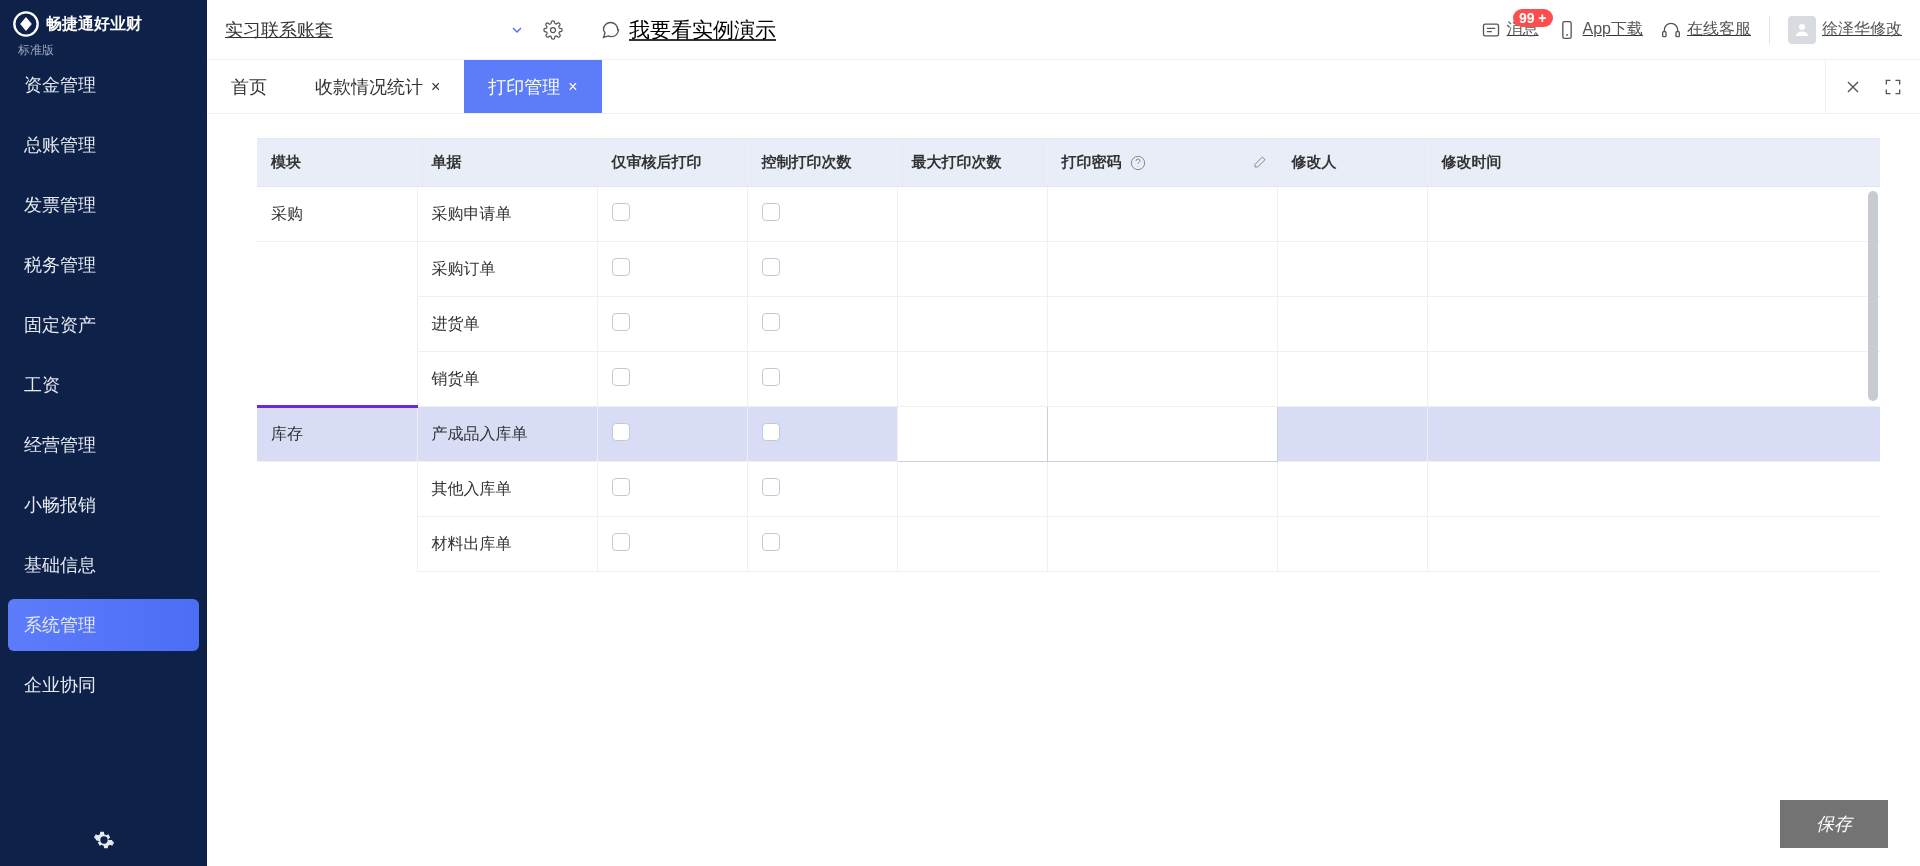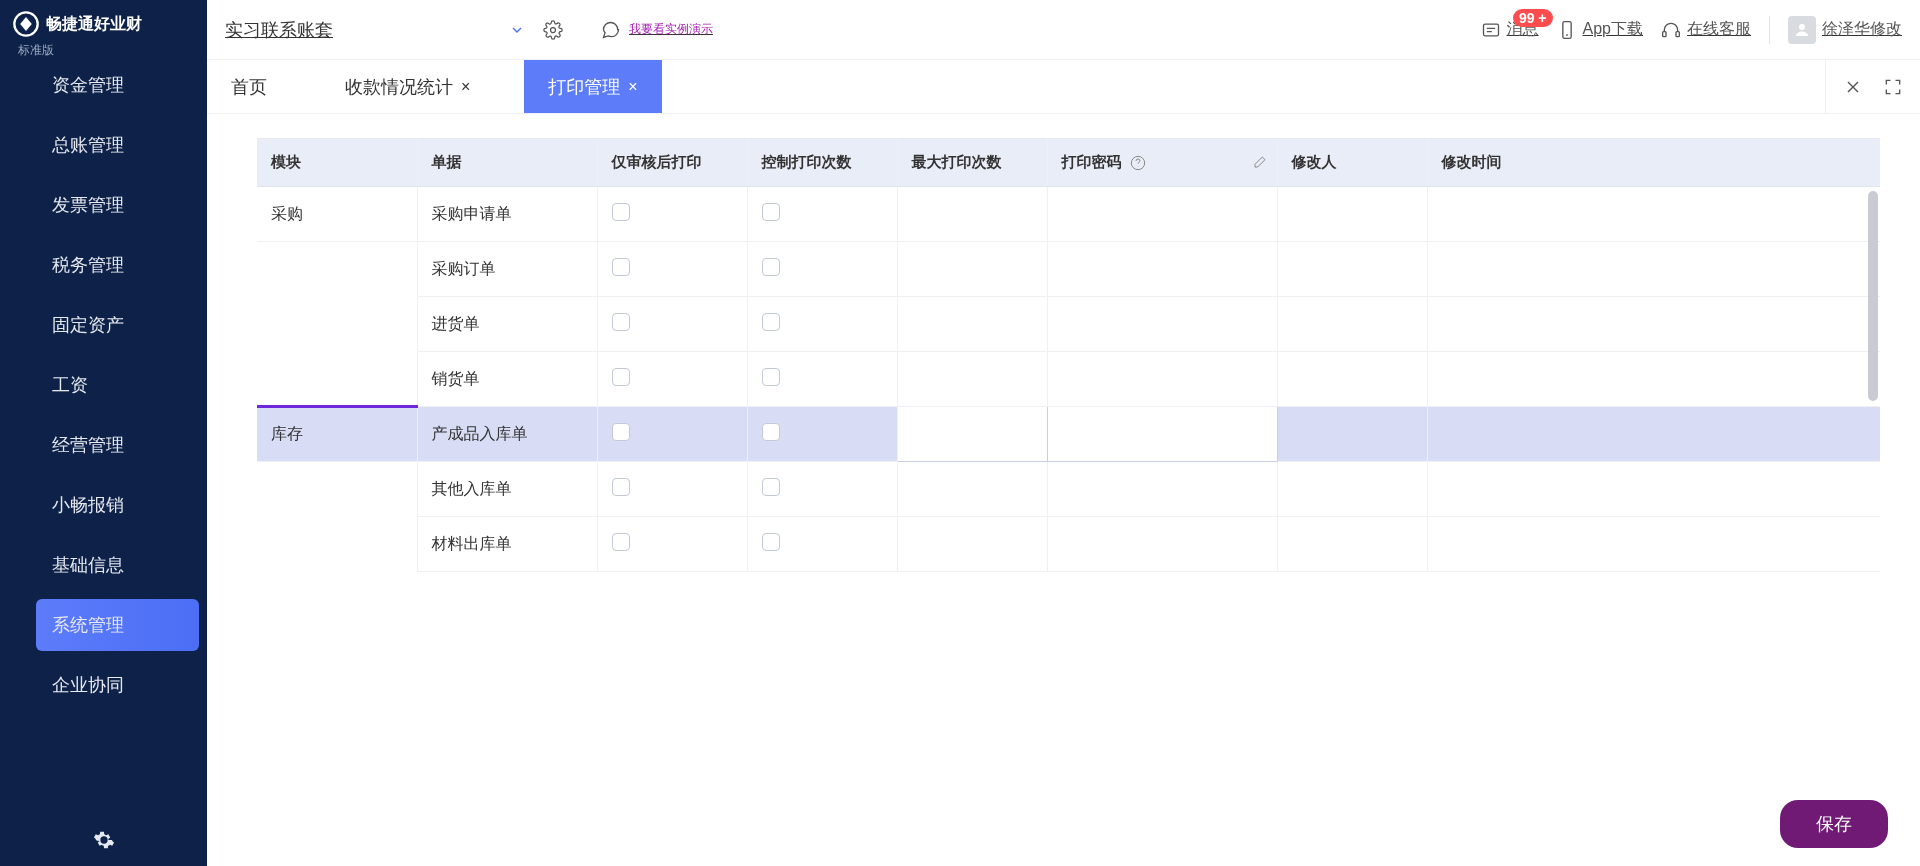--- a/index.html
+++ b/index.html
@@ -5,46 +5,46 @@
 * { margin: 0; padding: 0; box-sizing: border-box; }
 body { font-family: "Microsoft YaHei", Arial, sans-serif; font-size: 14px; color: #333; overflow: hidden; }
 .app { display: flex; height: 866px; width: 1920px; }
 
 
 .sidebar { width: 207px; background: #0d2149; color: #fff; display: flex; flex-direction: column; position: relative; }
 .logo-area { padding: 10px 12px 4px; display: flex; align-items: center; gap: 6px; }
 .logo-icon { width: 28px; height: 28px; }
 .logo-text { font-size: 16px; font-weight: bold; }
 .logo-sub { font-size: 12px; color: #9aa6bf; padding: 0 0 8px 18px; }
-.nav { flex: 1; overflow: hidden; padding-left: 28px; }
+.nav { flex: 1; overflow: hidden; }
 .nav-item { padding: 18px 24px; font-size: 18px; cursor: pointer; position: relative; color: #e6e9f0; }
 .nav-item.active { background: linear-gradient(90deg, #5c7cfa, #4c6ef5); border-radius: 6px; margin: 4px 8px; padding: 14px 16px; }
 .nav-item.has-dot::before { content: ""; position: absolute; left: 10px; top: 50%; width: 8px; height: 8px; background: #ff4d4f; border-radius: 50%; transform: translateY(-50%); }
 .nav-item.partial { padding-top: 6px; }
 .sidebar-footer { text-align: center; padding: 12px 0; }
 .gear { width: 22px; height: 22px; fill: #e6e9f0; }
 
 
 .main { flex: 1; display: flex; flex-direction: column; background: #fff; min-width: 0; }
 
 
 .topbar { height: 60px; display: flex; align-items: center; padding: 0 18px; border-bottom: 1px solid #eef0f4; gap: 18px; text-decoration: underline; }
 .account-select { display: flex; align-items: center; gap: 10px; font-size: 18px; color: #333; cursor: pointer; min-width: 300px; }
 .chev-down { width: 16px; height: 16px; stroke: #4c6ef5; fill: none; stroke-width: 2; }
 .top-gear { width: 20px; height: 20px; stroke: #555; fill: none; stroke-width: 1.5; cursor: pointer; }
-.demo-link { display: flex; align-items: center; gap: 8px; color: #a21caf; cursor: pointer; font-size: 12px; margin-left: 20px; text-align: right; }
+.demo-link { display: flex; align-items: center; gap: 8px; color: #000000; cursor: pointer; font-size: 21px; margin-left: 20px; text-align: right; }
 .spacer { flex: 1; }
 .top-action { display: flex; align-items: center; gap: 6px; color: #555; cursor: pointer; font-size: 16px; position: relative; }
 .badge { position: absolute; top: -10px; right: -14px; background: #ff4d4f; color: #fff; font-size: 14px; padding: 1px 6px; border-radius: 10px; font-weight: bold; }
 .avatar { width: 28px; height: 28px; background: #d8dbe0; border-radius: 4px; display: flex; align-items: center; justify-content: center; }
 .avatar svg { width: 18px; height: 18px; fill: #fff; }
 .icon18 { width: 20px; height: 20px; stroke: #555; fill: none; stroke-width: 1.6; }
 
 
-.tabbar { height: 54px; display: flex; align-items: stretch; border-bottom: 1px solid #eef0f4; position: relative; gap: 30px; }
+.tabbar { height: 54px; display: flex; align-items: stretch; border-bottom: 1px solid #eef0f4; position: relative; }
 .tab { padding: 0 24px; display: flex; align-items: center; gap: 8px; font-size: 18px; color: #333; cursor: pointer; }
 .tab.active { background: #5c7cfa; color: #fff; }
 .tab-close { font-size: 16px; cursor: pointer; }
 .tab-tools { position: absolute; right: 0; top: 0; bottom: 0; display: flex; align-items: center; gap: 6px; padding: 0 10px; border-left: 1px solid #eef0f4; background: #fff; }
 .tab-tool { width: 34px; height: 34px; display: flex; align-items: center; justify-content: center; cursor: pointer; }
 
 
 .content { flex: 1; padding: 24px 40px 0 50px; overflow: hidden; position: relative; background: #fff; }
 .tbl-wrap { border-top: 1px solid #e6e9f0; position: relative; }
 table.grid { width: 100%; border-collapse: collapse; table-layout: fixed; }
@@ -60,21 +60,21 @@
 .col-pwd { width: 230px; border-right: 1px solid #eef0f4; position: relative; }
 .col-mod { width: 150px; border-right: 1px solid #eef0f4; }
 .col-time { }
 .chk { width: 18px; height: 18px; border: 1.5px solid #c4c9d6; border-radius: 4px; display: inline-block; cursor: pointer; background: #fff; }
 .help-icon { width: 16px; height: 16px; stroke: #888; fill: none; stroke-width: 1.5; display: inline-block; vertical-align: middle; margin-left: 4px; }
 .edit-icon { position: absolute; right: 10px; top: 50%; transform: translateY(-50%); width: 16px; height: 16px; stroke: #888; fill: none; stroke-width: 1.5; }
 .fake-scroll { position: absolute; right: 2px; top: 52px; width: 10px; height: 210px; background: #c8cbd2; border-radius: 5px; }
 
 
 .footer { position: absolute; right: 32px; bottom: 18px; }
-.btn-primary { background: #701a75; color: #fff; font-size: 18px; padding: 12px 36px; border: none; border-radius: 18px; cursor: pointer; }
+.btn-primary { background: #737373; color: #fff; font-size: 18px; padding: 12px 36px; border: none; border-radius: 0; cursor: pointer; font-style: italic; }
 </style>
 </head>
 <body>
 
 <div class="app">
   <div class="sidebar">
     <div class="logo-area">
       <svg class="logo-icon" viewBox="0 0 24 24">
           <circle cx="12" cy="12" r="10" fill="none" stroke="#fff" stroke-width="2"></circle>
           <path d="M12 6 L7 12 L12 18 L17 12 Z" fill="#fff"></path>

